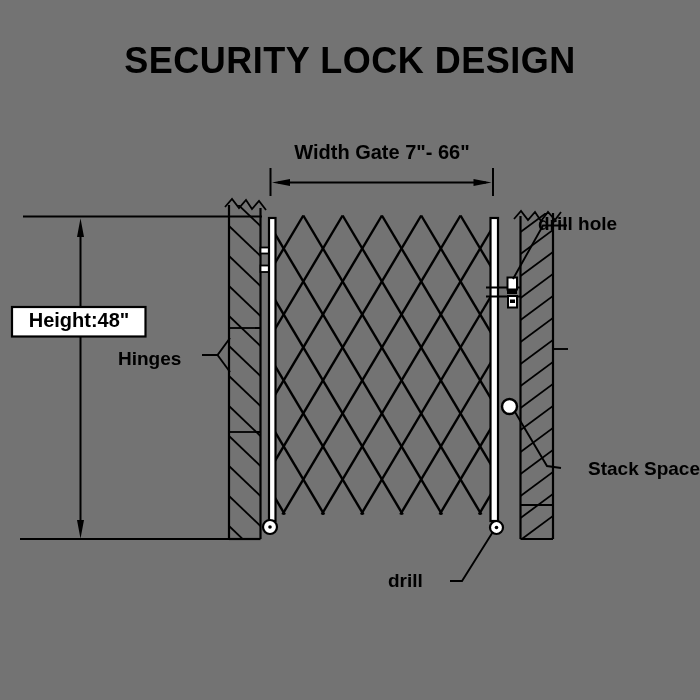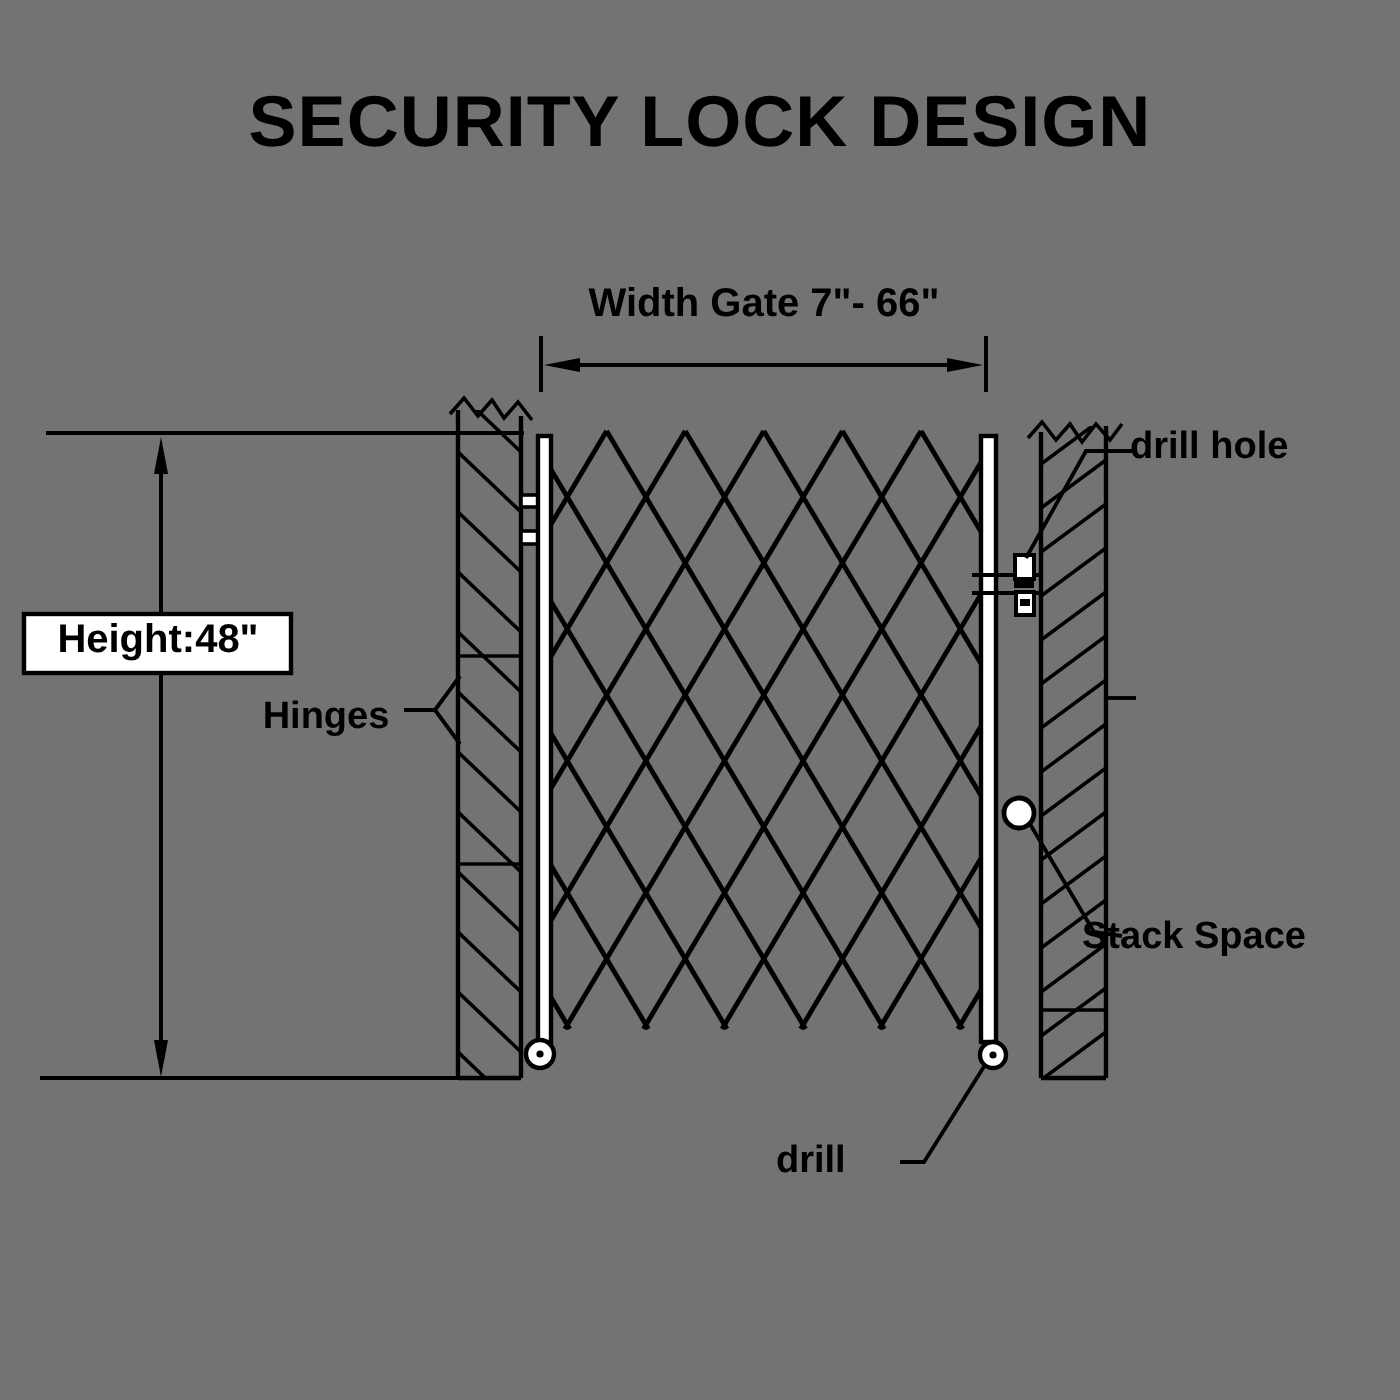--- a/index.html
+++ b/index.html
@@ -18,21 +18,21 @@
   }
   .dim-label{
     position:absolute;left:262px;top:141px;width:240px;text-align:center;
     font-weight:bold;font-size:20px;color:#000;white-space:nowrap;
   }
   .height-label{
     position:absolute;left:12px;top:309px;width:134px;text-align:center;
     font-weight:bold;font-size:20px;color:#000;white-space:nowrap;
   }
   .hinges-label{
-    position:absolute;left:118px;top:345px;width:90px;text-align:center;
+    position:absolute;left:118px;top:345px;width:90px;text-align:left;
     font-weight:bold;font-size:19px;line-height:28px;color:#000;
   }
 </style>
 </head>
 <body>
 
 <div class="canvas">
 
   <svg width="700" height="700" viewBox="0 0 700 700">
     <defs>
@@ -194,16 +194,16 @@
   <div class="title">SECURITY LOCK DESIGN</div>
 
   <div class="dim-label">Width Gate 7"- 66"</div>
 
   <div class="height-label">Height:48"</div>
 
   <div class="hinges-label">
     <span style="display:block">Hinges</span>
   </div>
 
-  <div class="label" style="left:565px;top:214px;">drill hole</div>
-  <div class="label" style="left:541px;top:459px;">Stack Space</div>
+  <div class="label" style="left:538px;top:214px;">drill hole</div>
+  <div class="label" style="left:588px;top:459px;">Stack Space</div>
   <div class="label" style="left:388px;top:571px;">drill</div>
 </div>
 
 </body></html>

